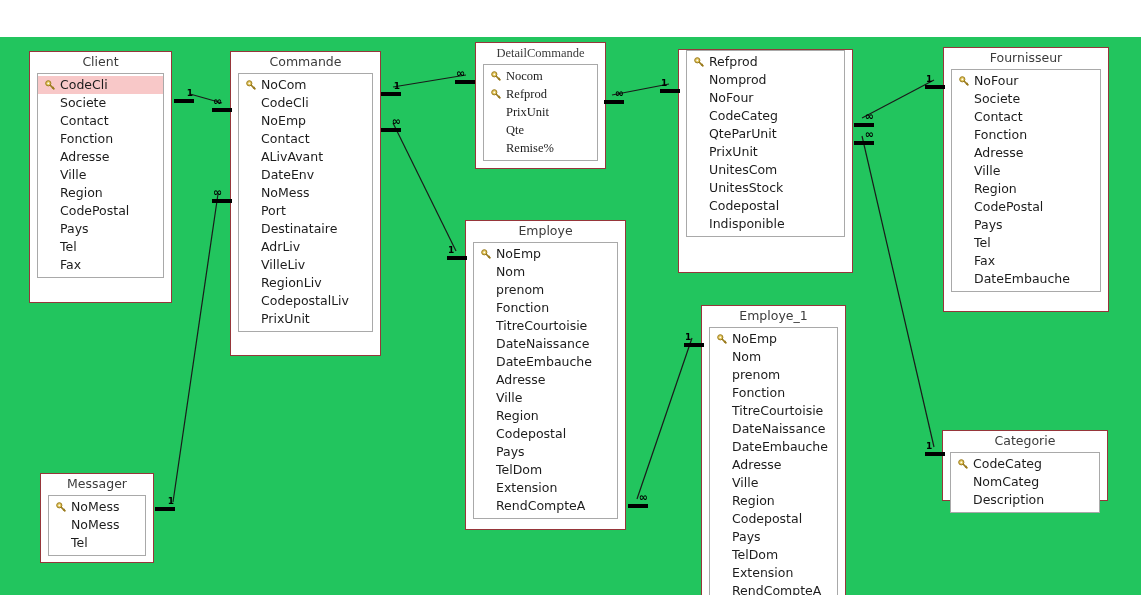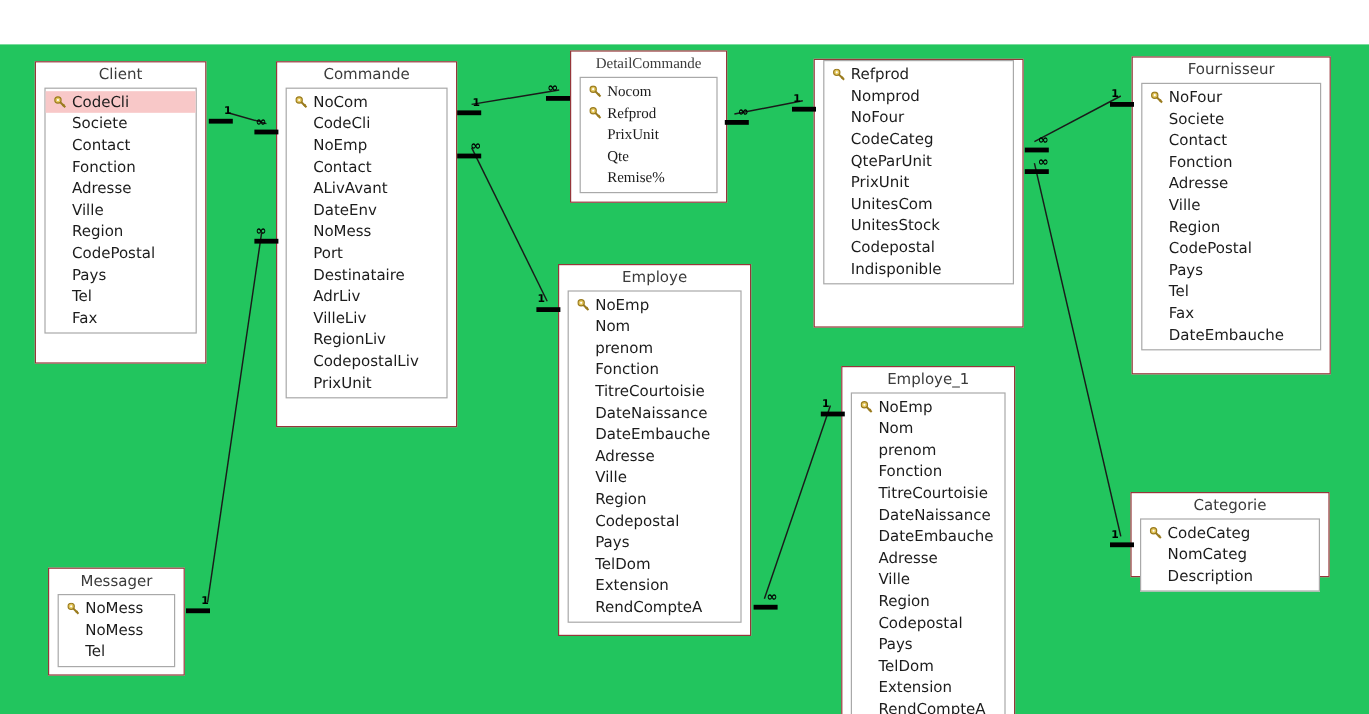--- a/index.html
+++ b/index.html
@@ -517,21 +517,21 @@
           <div class="field-row">
             <span class="key-slot"></span>
             <span class="field-name">Extension</span>
           </div>
           <div class="field-row">
             <span class="key-slot"></span>
             <span class="field-name">RendCompteA</span>
           </div>
         </div>
       </div>
-      <div class="table-box" style="left: 942px; top: 373px; width: 166px; height: 71px;">
+      <div class="table-box" style="left: 942px; top: 393px; width: 166px; height: 71px;">
         <div class="table-title">Categorie</div>
         <div class="field-list">
           <div class="field-row">
             <span class="key-slot">
               <svg class="key-icon" width="11" height="11" viewBox="0 0 11 11">
                 <circle cx="3.3" cy="3.3" r="2.6" fill="#e3c65c" stroke="#9a7b1e" stroke-width="1"></circle>
                 <circle cx="3.3" cy="3.3" r="0.9" fill="#ffffff"></circle>
                 <path d="M5.0 5.0 L9.4 9.4" stroke="#9a7b1e" stroke-width="1.7" fill="none"></path>
                 <path d="M7.2 8.4 L8.6 7.0" stroke="#9a7b1e" stroke-width="1.4" fill="none"></path>
               </svg>

